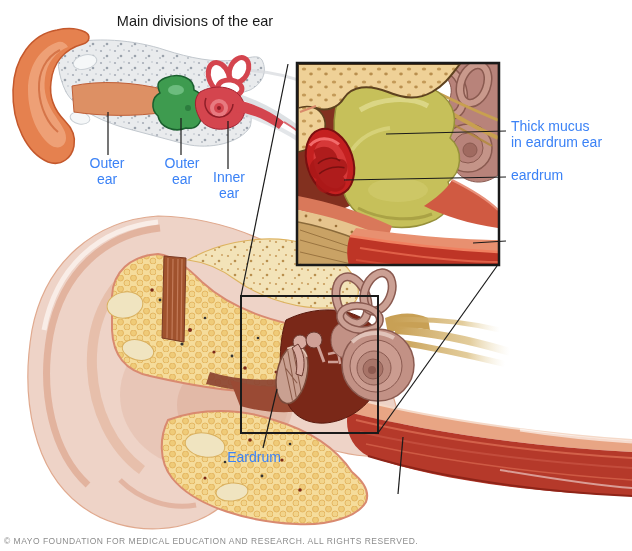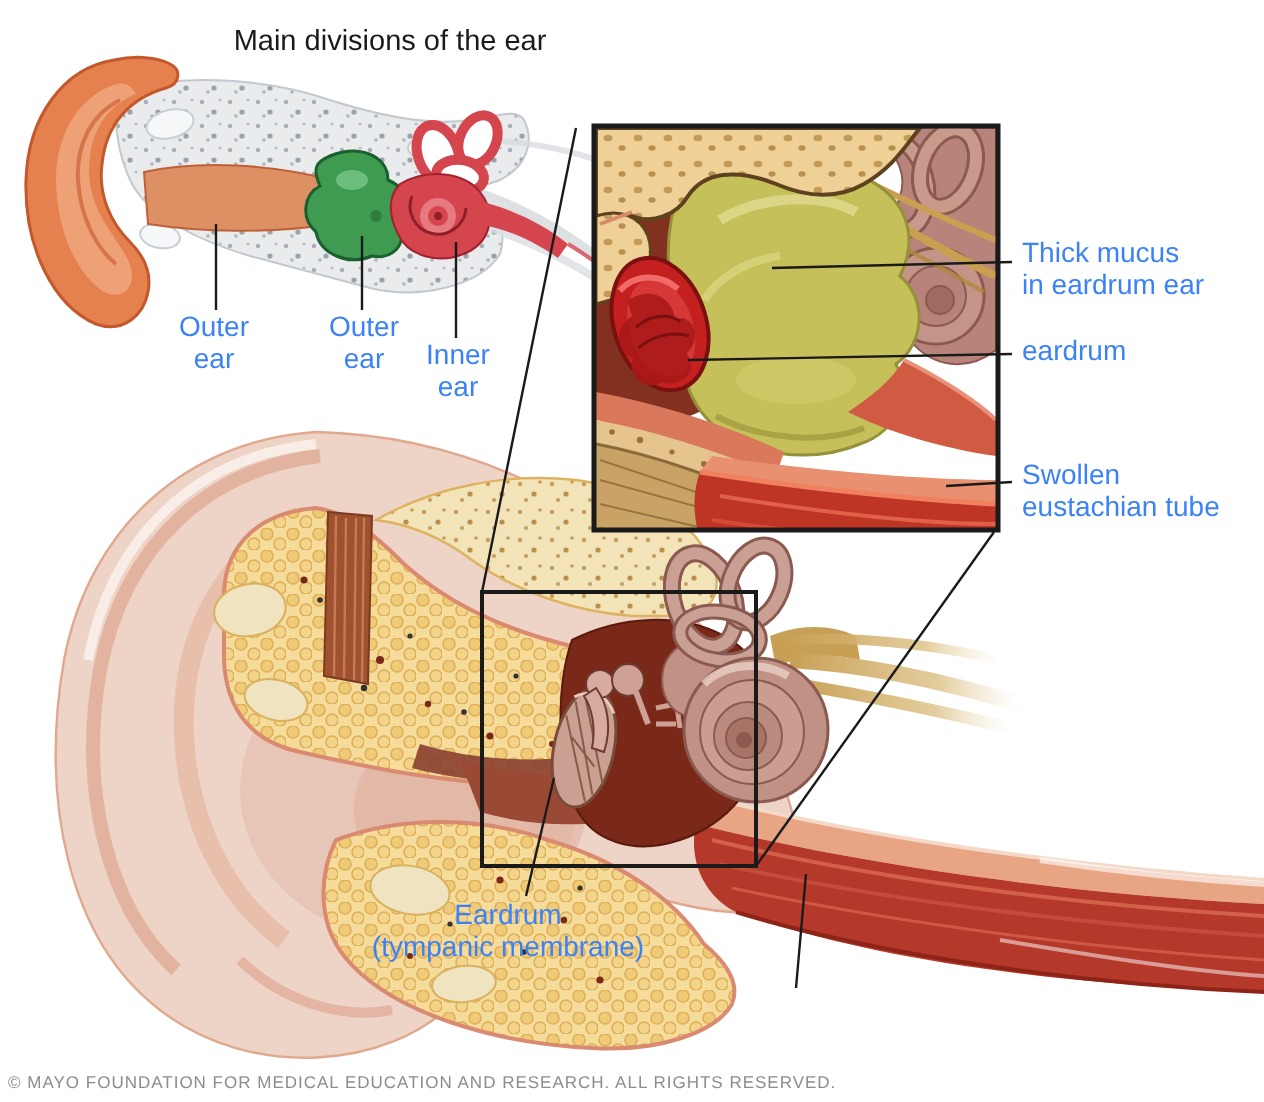--- a/index.html
+++ b/index.html
@@ -328,24 +328,19 @@
     <div>ear</div>
   </div>
 
   <div class="label" style="left:511px;top:119px">
     <div>Thick mucus</div>
     <div>in eardrum ear</div>
   </div>
   <div class="label" style="left:511px;top:168px">
     <div>eardrum</div>
   </div>
-  <div class="label" style="left:511px;top:230px">
-    <div>Swollen</div>
-    <div>eustachian tube</div>
-  </div>
 
   <div class="label center" style="left:254px;top:450px">
     <div>Eardrum</div>
-    <div>(tympanic membrane)</div>
   </div>
 
   <div class="copyright">© MAYO FOUNDATION FOR MEDICAL EDUCATION AND RESEARCH. ALL RIGHTS RESERVED.</div>
 </div>
 
 </body></html>

